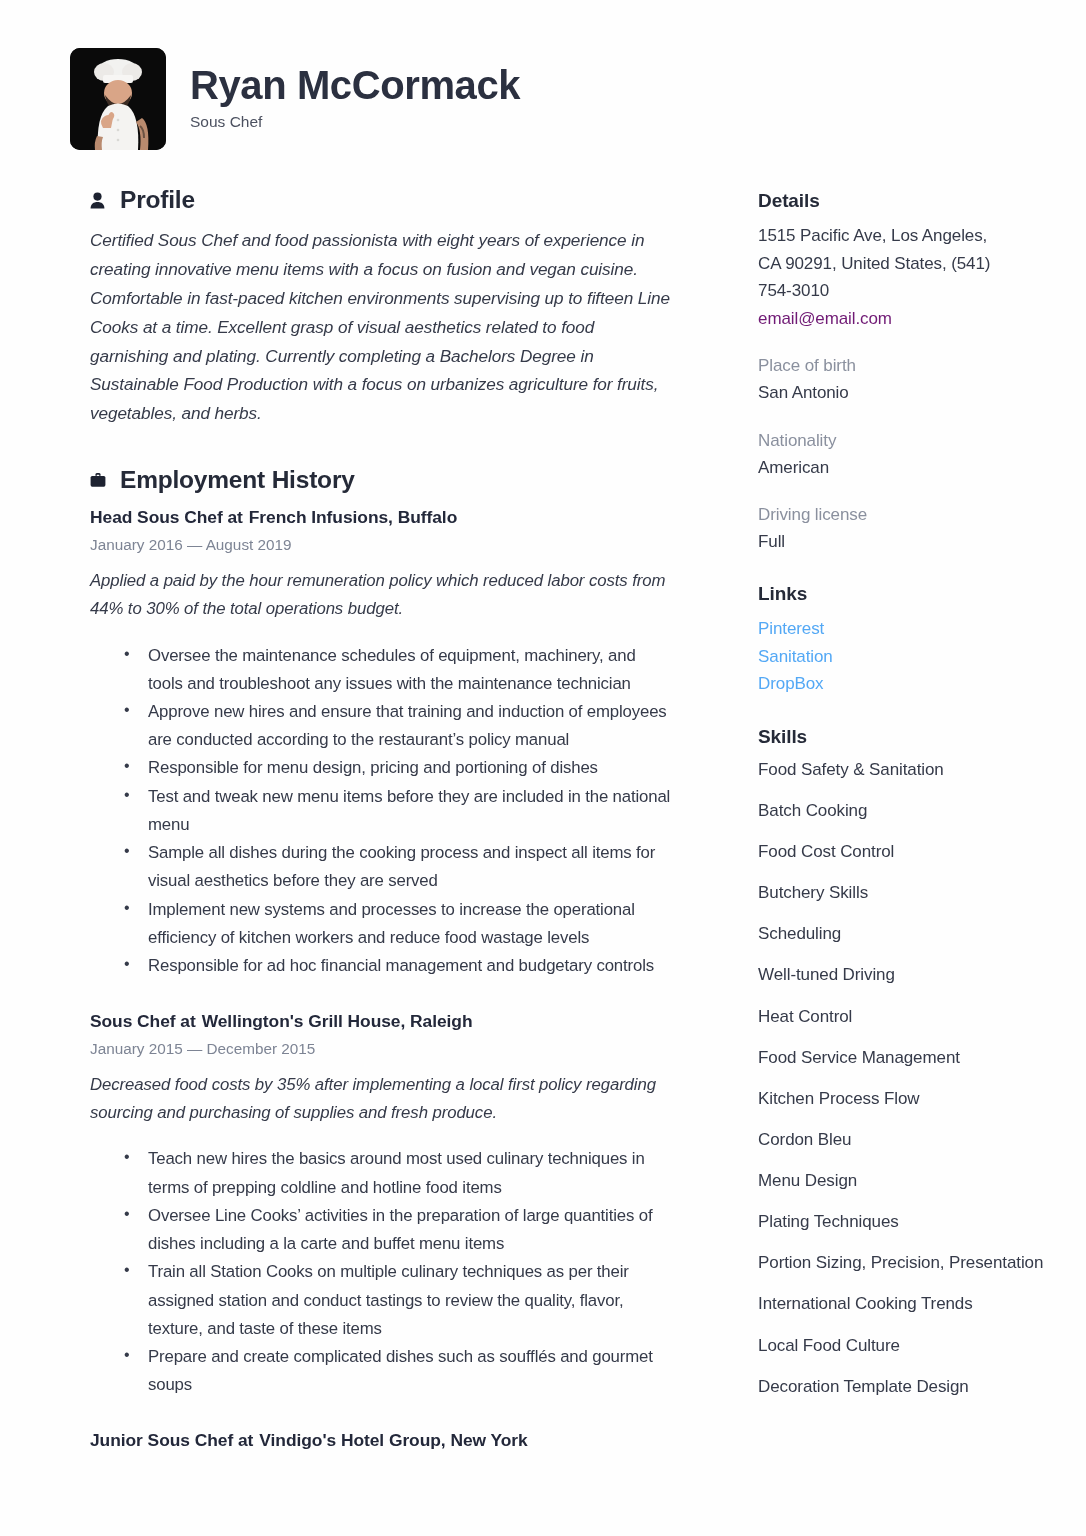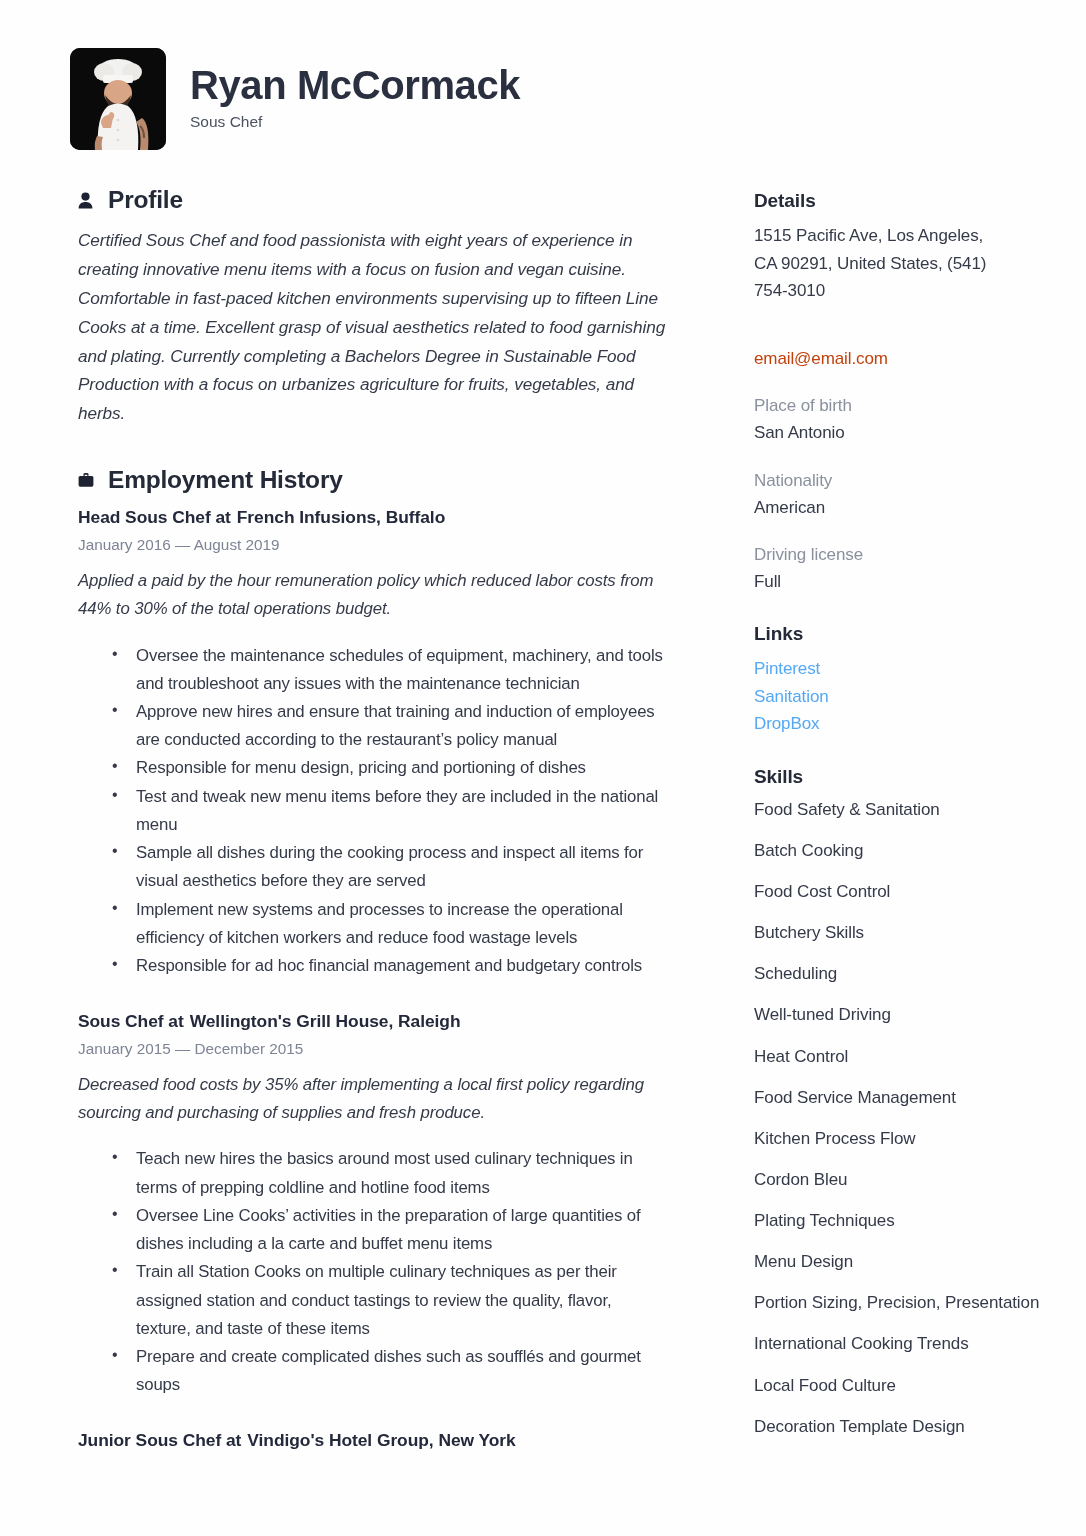--- a/index.html
+++ b/index.html
@@ -54,21 +54,21 @@
   .job-title {
     font-size: 15.5px;
     color: #4c5160;
     margin-top: 5px;
     font-weight: normal;
   }
 
   
   .columns {
     display: flex;
-    padding: 36px 0 0 0;
+    padding: 36px 0 0 12px;
     align-items: flex-start;
   }
   .col-main {
     width: 680px;
     padding-left: 78px;
     padding-right: 10px;
   }
   .col-side {
     width: 406px;
     padding-left: 74px;
@@ -193,24 +193,23 @@
     font-size: 17px;
     line-height: 1.62;
     color: #53a8f5;
     text-decoration: none;
     letter-spacing: -0.1px;
   }
   .email-link {
     display: block;
     font-size: 17px;
     line-height: 1.62;
-    color: #c2410c;
+    color: #701a75;
     text-decoration: none;
     letter-spacing: -0.1px;
-    margin-top: 40px;
   }
   .skills { margin-top: 2px; }
   .skill {
     font-size: 17px;
     line-height: 1.42;
     color: #353a49;
     margin-bottom: 17px;
     letter-spacing: -0.1px;
   }
   .details-address { margin-bottom: 0; }
@@ -364,22 +363,22 @@
           <div class="skill">Food Safety &amp; Sanitation</div>
           <div class="skill">Batch Cooking</div>
           <div class="skill">Food Cost Control</div>
           <div class="skill">Butchery Skills</div>
           <div class="skill">Scheduling</div>
           <div class="skill">Well-tuned Driving</div>
           <div class="skill">Heat Control</div>
           <div class="skill">Food Service Management</div>
           <div class="skill">Kitchen Process Flow</div>
           <div class="skill">Cordon Bleu</div>
+          <div class="skill">Menu Design</div>
           <div class="skill">Plating Techniques</div>
-          <div class="skill">Menu Design</div>
           <div class="skill">Portion Sizing, Precision, Presentation</div>
           <div class="skill">International Cooking Trends</div>
           <div class="skill">Local Food Culture</div>
           <div class="skill">Decoration Template Design</div>
         </div>
       </div>
 
     </div>
   </div>
 </div>

